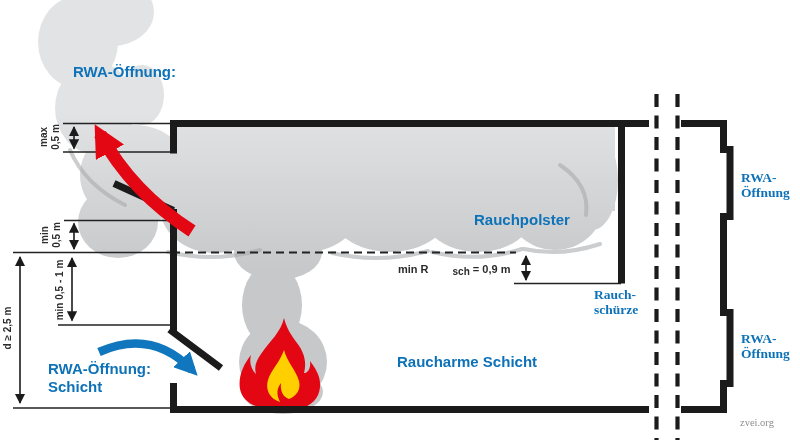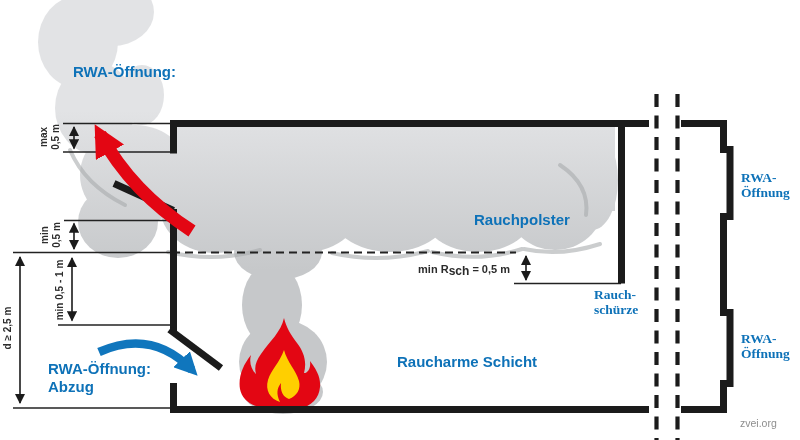--- a/index.html
+++ b/index.html
@@ -15,23 +15,23 @@
   .lbl-sm{font-size:13.5px;line-height:15px;font-family:Liberation Serif, serif;}
   .vdim{
     position:absolute;transform:rotate(-90deg);transform-origin:center;
     color:#2e2e2e;font-weight:bold;font-size:10px;line-height:12px;
     text-align:center;white-space:nowrap;
   }
   .rsch{
     position:absolute;color:#2b2b2b;font-weight:bold;font-size:11px;
     text-align:right;white-space:nowrap;width:112px;
   }
-  .rsch sub{font-size:12px;vertical-align:-2px;}
+  .rsch sub{font-size:10px;vertical-align:-2px;margin-left:24px;}
   .watermark{
-    position:absolute;color:#8e8e8e;font-family:Liberation Sans, sans-serif;
+    position:absolute;color:#8e8e8e;font-family:Liberation Serif, serif;
     font-size:10.5px;white-space:nowrap;
   }
   .curtain-lbl{width:60px;}
 </style>
 </head>
 <body>
 
 <div id="stage">
 
   <svg id="diagram-svg" width="800" height="440" viewBox="0 0 800 440">
@@ -146,34 +146,34 @@
     <div>Öffnung</div>
   </div>
 
   <div class="lbl lbl-sm" style="left:741px;top:331px;">
     <div>RWA-</div>
     <div>Öffnung</div>
   </div>
 
   <div class="lbl" style="left:48px;top:360px;">
     <div>RWA-Öffnung:</div>
-    <div>Abzug</div>
+    <div>Schicht</div>
   </div>
 
   <div class="vdim" style="left:30px;top:125px;width:40px;height:24px;">
     <div>max</div>
     <div>0,5 m</div>
   </div>
 
   <div class="vdim" style="left:31px;top:223px;width:40px;height:24px;">
     <div>min</div>
     <div>0,5 m</div>
   </div>
 
   <div class="vdim" style="left:23px;top:284px;width:74px;height:12px;">min 0,5 - 1 m</div>
 
   <div class="vdim" style="left:-22px;top:322px;width:60px;height:12px;">d ≥ 2,5 m</div>
 
-  <div class="rsch" style="left:398px;top:263px;"><span>min R</span><sub>sch</sub><span> = 0,5 m</span></div>
+  <div class="rsch" style="left:398px;top:263px;"><span>min R</span><sub>sch</sub><span> = 0,9 m</span></div>
 
   <div class="watermark" style="left:740px;top:417px;">zvei.org</div>
 
 </div>
 
 </body></html>

